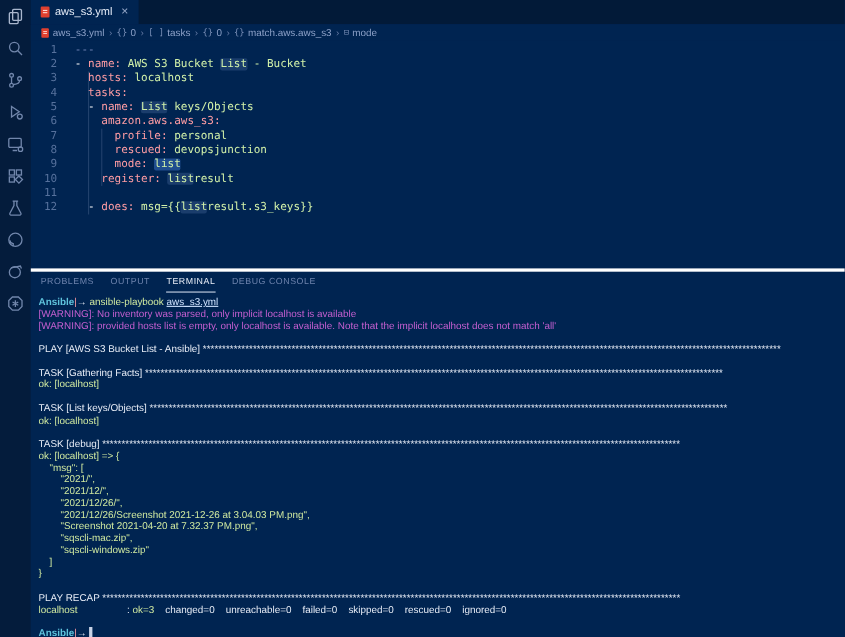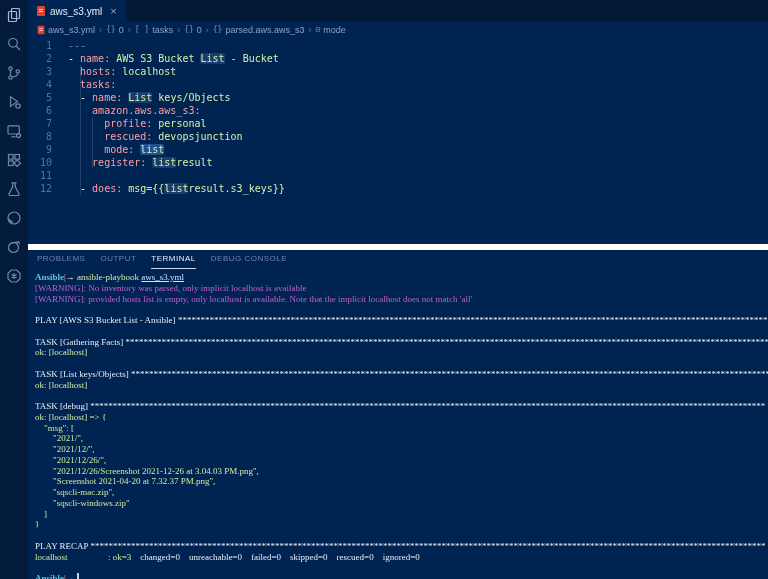--- a/index.html
+++ b/index.html
@@ -56,30 +56,30 @@
   .code { margin-left:16px; }
   .e-key  { color:#ff9da4; }
   .e-str  { color:#d1f1a9; }
   .e-fg   { color:#ffffff; }
   .e-punc { color:#7285b7; }
   .hl1 { background:rgba(120,150,205,.22); border-radius:2px; }
   .hl2 { background:rgba(70,130,220,.45); border-radius:2px; }
   .indent-guide { position:absolute; width:1px; background:rgba(120,140,180,.28); }
 
   
-  .panel { height:335px; flex:0 0 335px; border-top:6px solid #ffffff; display:flex; flex-direction:column; background:#002451; }
+  .panel { height:335px; flex:0 0 335px; border-top:3px solid #ffffff; display:flex; flex-direction:column; background:#002451; }
   .panel-tabs { height:19px; flex:0 0 19px; display:flex; gap:15px; padding-left:9px; align-items:stretch; }
   .panel-tab {
     font-size:8px; letter-spacing:.5px; color:#6d83ad; display:flex; align-items:center;
     cursor:pointer; border-bottom:1px solid transparent; padding-bottom:1px;
   }
   .panel-tab.active { color:#e8eef8; border-bottom-color:#cbd6e8; }
   .terminal {
     flex:1; overflow:hidden; padding:3px 0 17px 7px;
-    font-family:Liberation Serif, serif; font-size:9px; line-height:10.75px;
+    font-family:Liberation Sans, sans-serif; font-size:9px; line-height:10.75px;
     color:#e6ecf6; white-space:pre; cursor:text;
   }
   .t-line { height:10.75px; overflow:hidden; white-space:pre; }
   .c-fg    { color:#e6ecf6; }
   .c-green { color:#cfe9a0; }
   .c-mag   { color:#c45fd0; }
   .c-cyan  { color:#5fc4dd; font-weight:bold; }
   .c-red   { color:#ff9da4; }
   .c-blue  { color:#cfe4ff; text-decoration:underline; }
   .c-cursor{ background:#c8d3e6; color:#c8d3e6; }
@@ -182,21 +182,21 @@
           <span>tasks</span>
         </span>
         <span class="bc-sep">›</span>
         <span class="bc-item">
           <span class="bc-sym">{}</span>
           <span>0</span>
         </span>
         <span class="bc-sep">›</span>
         <span class="bc-item">
           <span class="bc-sym">{}</span>
-          <span>parsed.aws.aws_s3</span>
+          <span>match.aws.aws_s3</span>
         </span>
         <span class="bc-sep">›</span>
         <span class="bc-item">
           <span class="bc-sym">⊟</span>
           <span>mode</span>
         </span>
       </div>
 
     <div class="editor" id="editor">
       <div class="indent-guide" style="left:52px; top:28px; height:130px;"></div>

